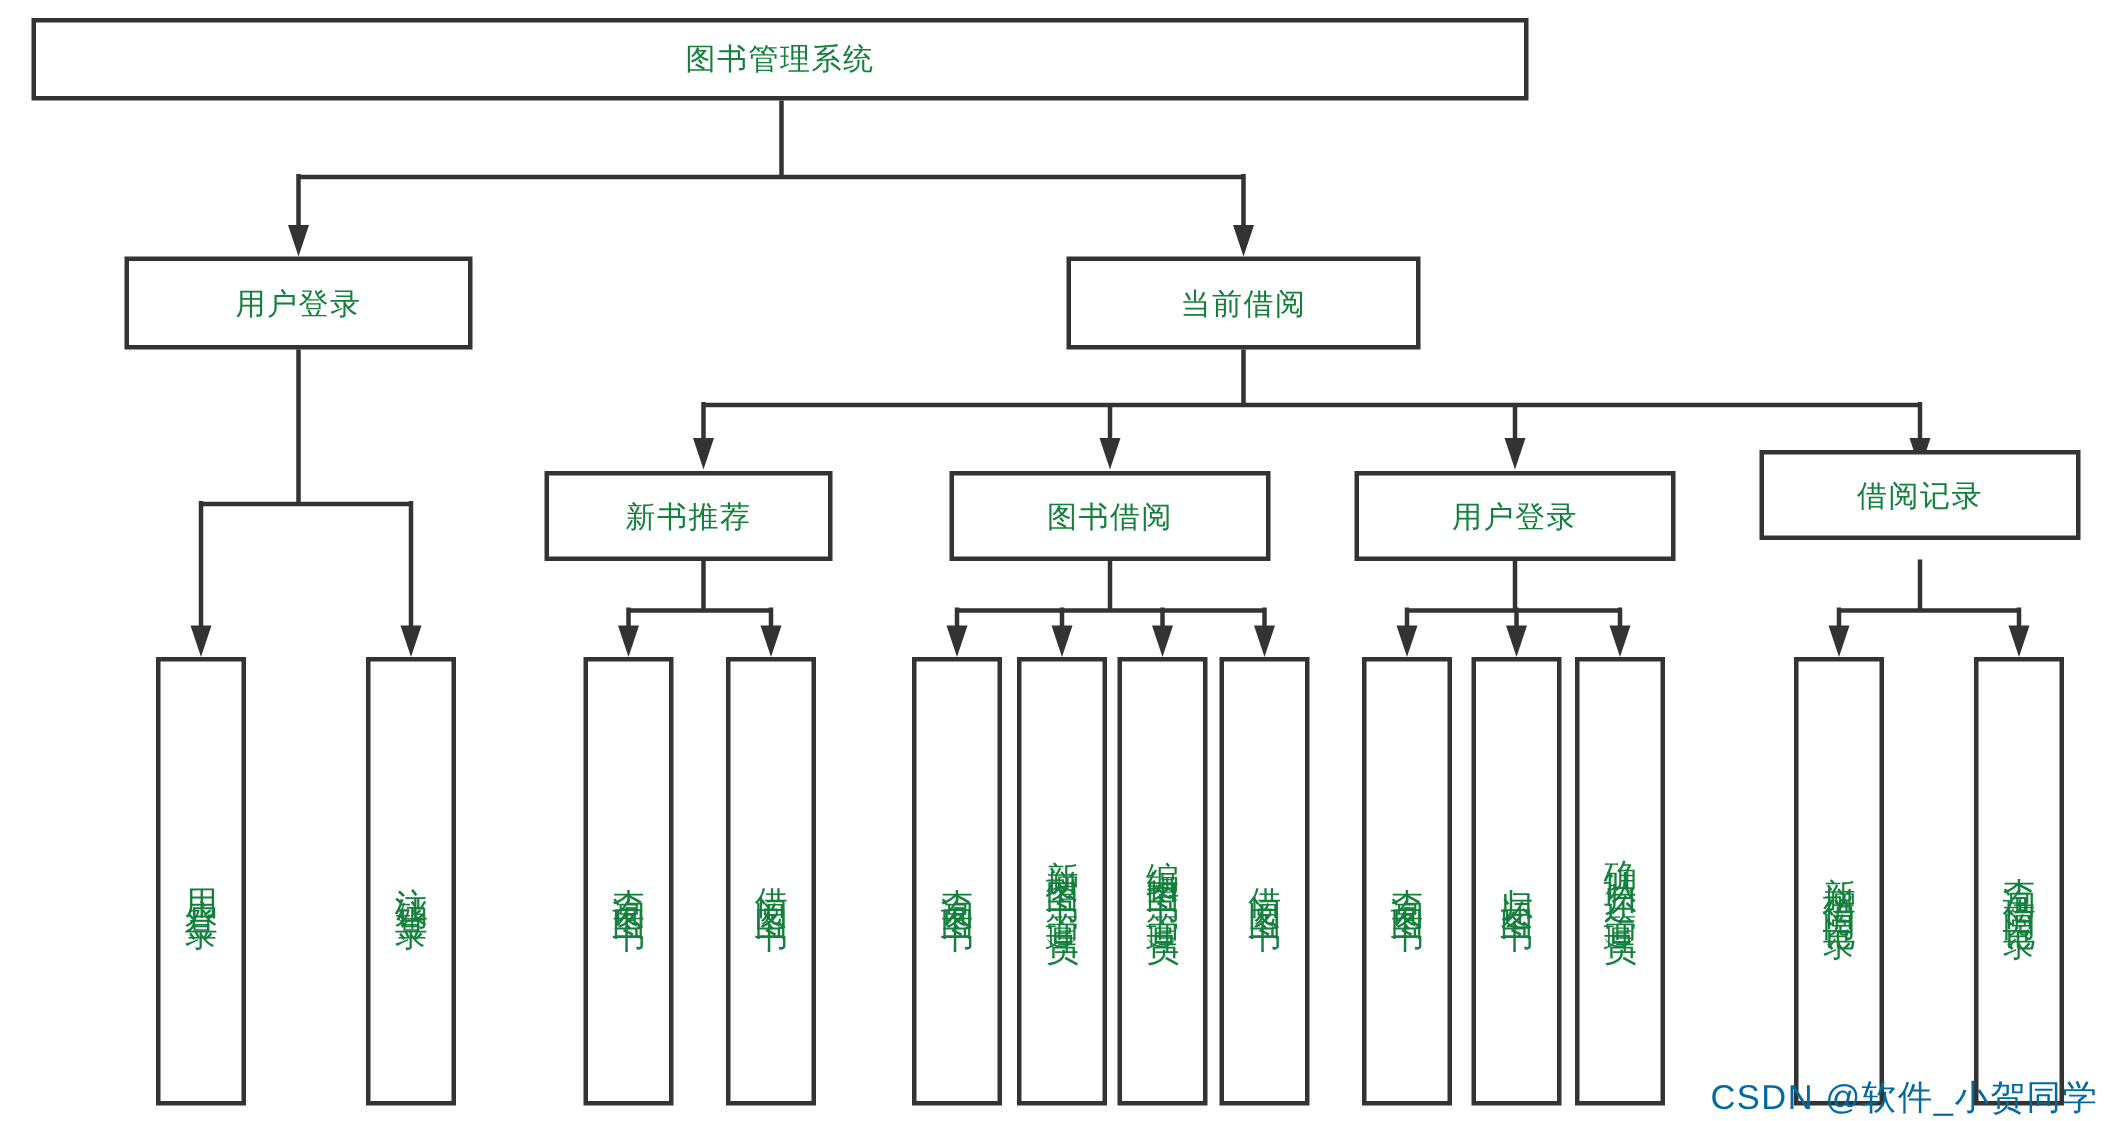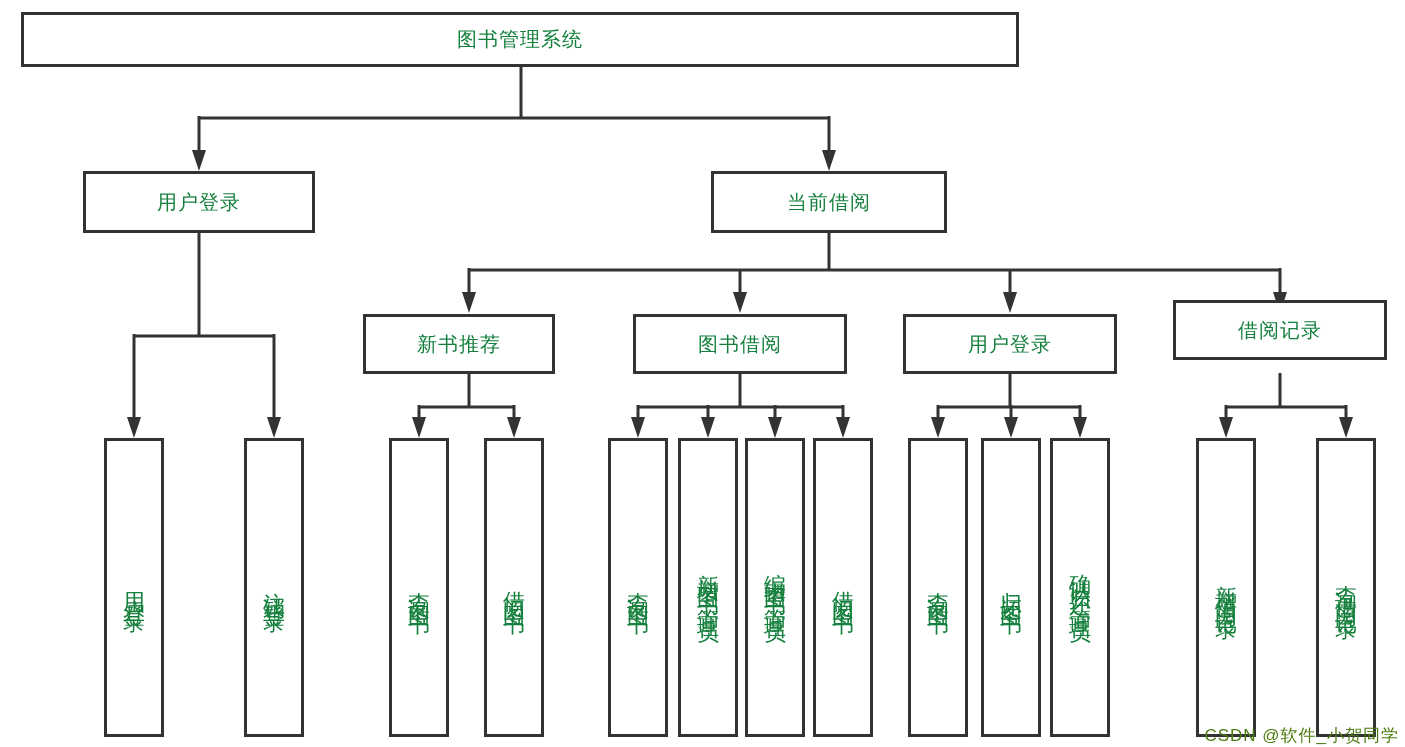--- a/index.html
+++ b/index.html
@@ -34,23 +34,23 @@
     writing-mode: vertical-rl;
     text-orientation: mixed;
     font-size: 22px;
     letter-spacing: 7px;
     line-height: 1.1;
   }
   .watermark {
     position: absolute;
     right: 6px;
     bottom: 0px;
-    font-size: 17px;
+    font-size: 23px;
     letter-spacing: 1px;
-    color: #4d7c0f;
+    color: #0369a1;
   }
 </style>
 </head>
 <body>
 
 <div class="canvas">
 
   <svg class="connectors" viewBox="0 0 1405 747" xmlns="http://www.w3.org/2000/svg">
 
     <line x1="521" y1="66" x2="521" y2="118"></line>

